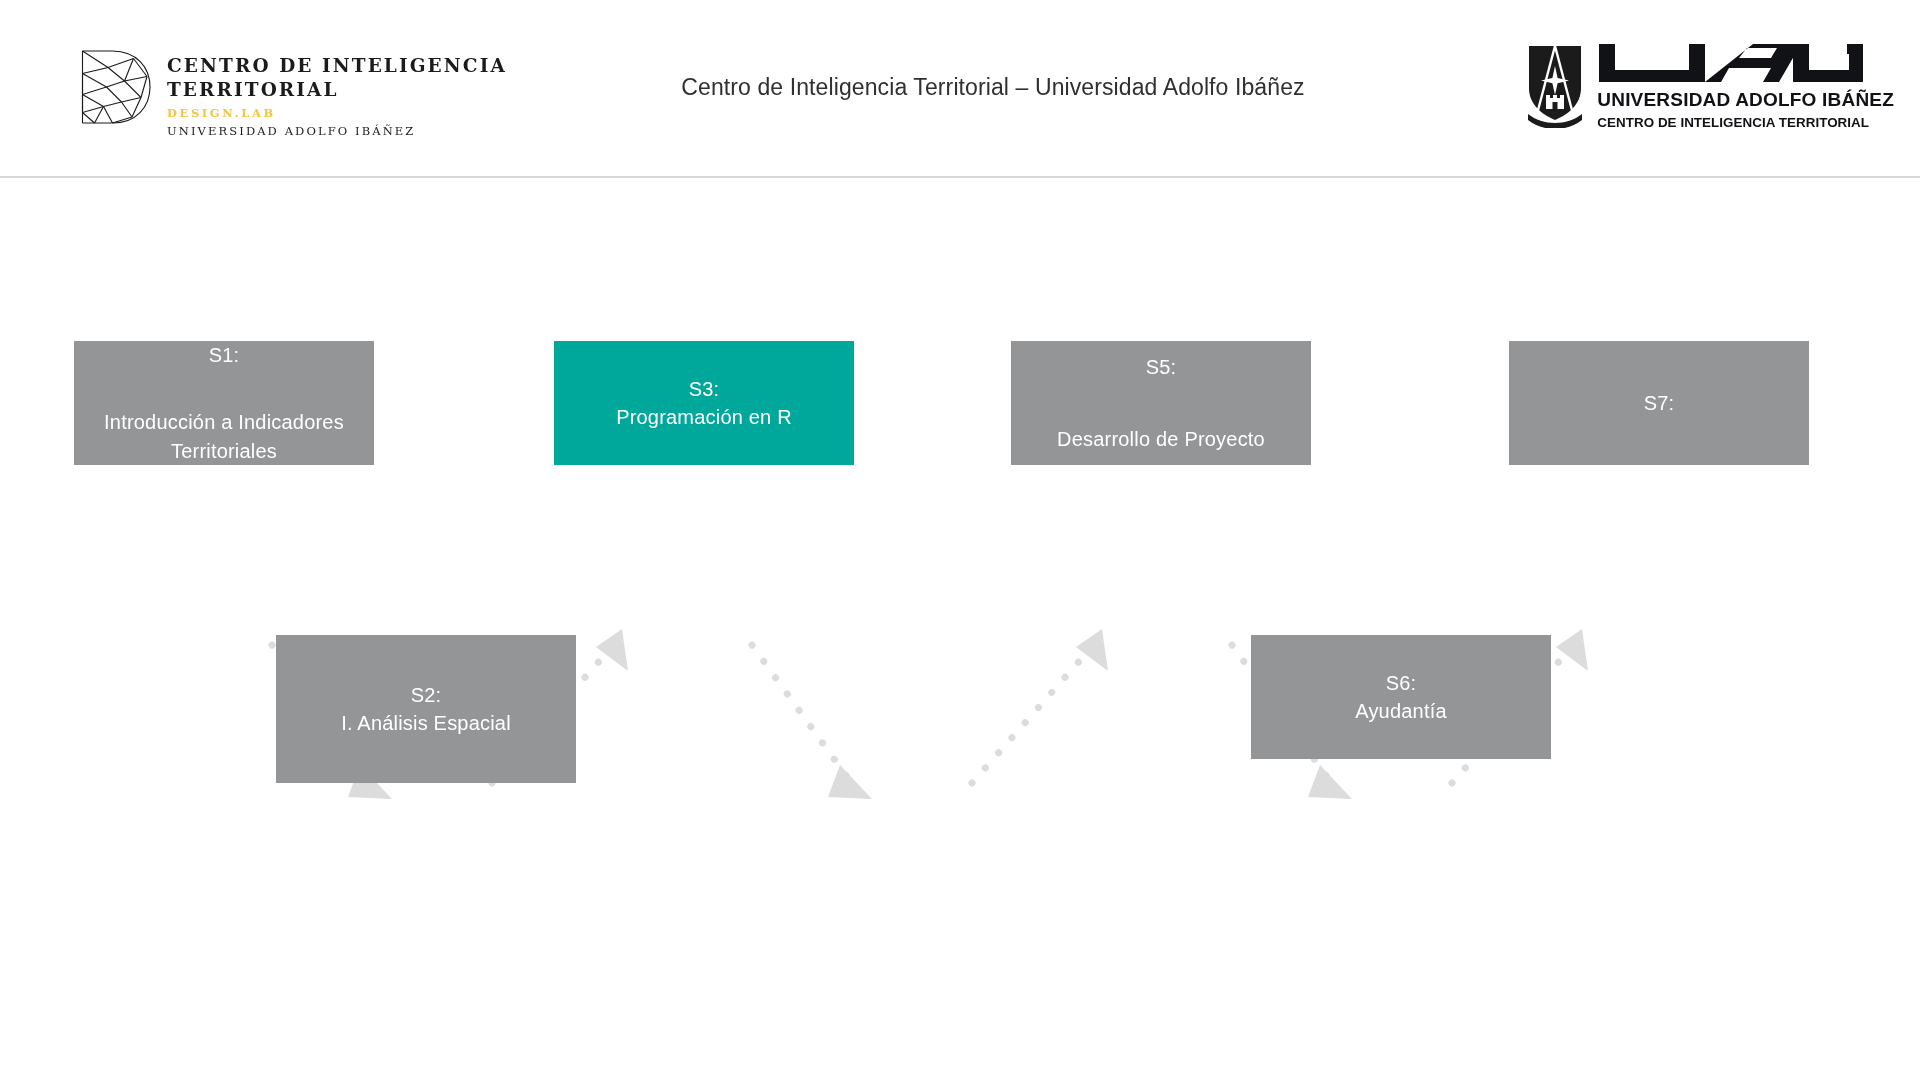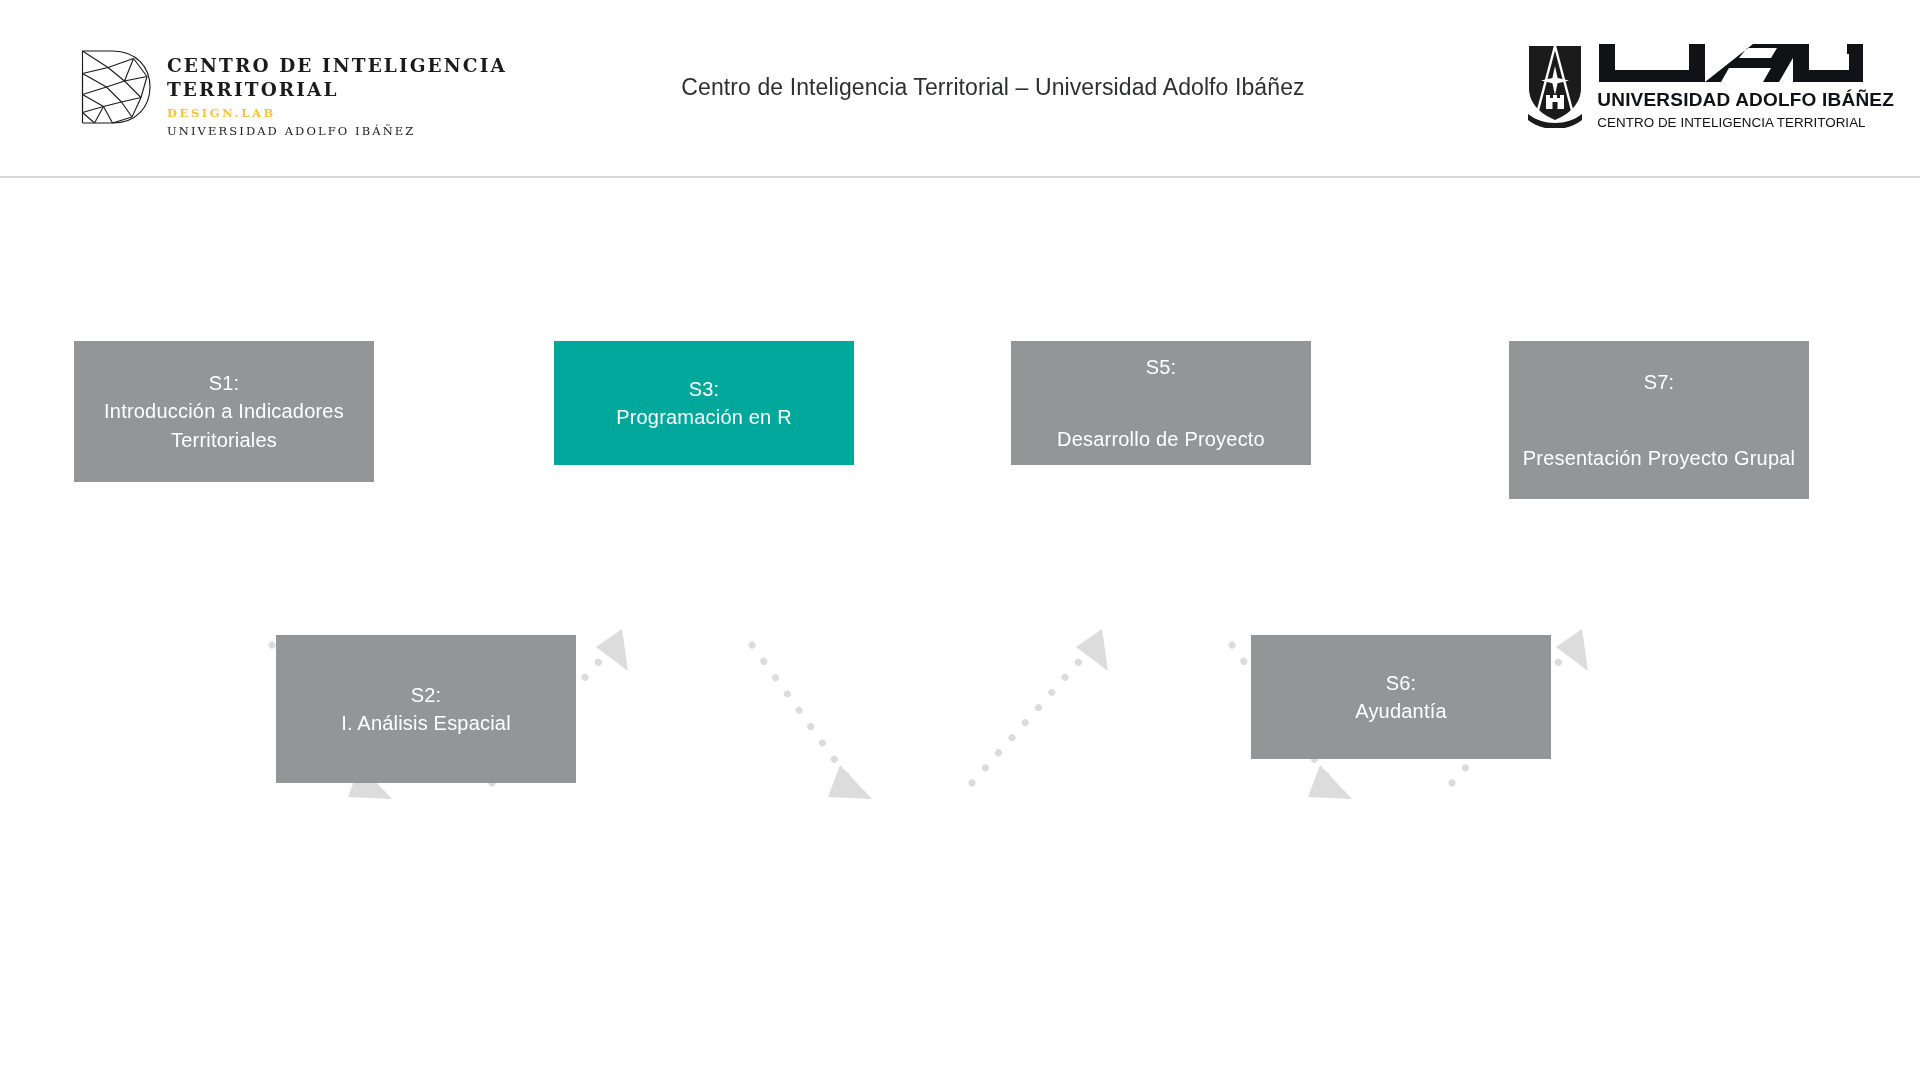--- a/index.html
+++ b/index.html
@@ -62,21 +62,21 @@
   #uai-shield { width:60px; height:88px; display:block; flex:0 0 auto; }
   #uai-right { padding-top:2px; }
   #uai-wordmark { display:block; width:268px; height:40px; }
   .uai-l1 {
     font-family:"Liberation Sans", sans-serif;
     font-weight:700; font-size:19px; letter-spacing:0.2px;
     color:#111215; line-height:1.25; margin-top:6px; white-space:nowrap;
   }
   .uai-l2 {
     font-family:"Liberation Sans", sans-serif;
-    font-weight:400; font-size:13.4px; letter-spacing:0.05px;
+    font-weight:700; font-size:13.4px; letter-spacing:0.05px;
     color:#111215; line-height:1.3; margin-top:2px; white-space:nowrap;
   }
 
   
   #diagram {
     position:absolute; left:0; top:177px; width:1920px; height:903px;
   }
   #connectors {
     position:absolute; left:0; top:0; width:1920px; height:903px;
     pointer-events:none;
@@ -213,38 +213,37 @@
       <path class="dot-line" d="M1232 468 L1330 604"></path>
       <path class="arrow-head" d="M1320 588 L1352 622 L1308 620 Z"></path>
     </g>
 
     <g>
       <path class="dot-line" d="M1452 606 L1570 472"></path>
       <path class="arrow-head" d="M1582 452 L1588 494 L1556 470 Z"></path>
     </g>
   </svg>
 
-  <div class="node" style="left:74px; top:164px; width:300px; height:141px;">
+  <div class="node" style="left:74px; top:164px; width:300px; height:124px;justify-content:space-between;">
     <div class="code">S1:</div>
     <div class="title">Introducción a Indicadores Territoriales</div>
   </div>
 
   <div class="node active" style="left:543px; top:164px; width:300px; height:124px;margin-left:11px;">
     <div class="code">S3:</div>
     <div class="title">Programación en R</div>
   </div>
 
   <div class="node" style="left:1011px; top:164px; width:300px; height:124px;gap:44px;">
     <div class="code">S5:</div>
     <div class="title">Desarrollo de Proyecto</div>
   </div>
 
-  <div class="node" style="left:1509px; top:164px; width:300px; height:158px;gap:48px;">
+  <div class="node" style="left:1509px; top:164px; width:300px; height:124px;gap:48px;">
     <div class="code">S7:</div>
-    <div class="title">Presentación Proyecto Grupal</div>
   </div>
 
   <div class="node" style="left:276px; top:458px; width:300px; height:148px;">
     <div class="code">S2:</div>
     <div class="title">I. Análisis Espacial</div>
   </div>
 
 
   <div class="node" style="left:1251px; top:458px; width:300px; height:124px;">
     <div class="code">S6:</div>

